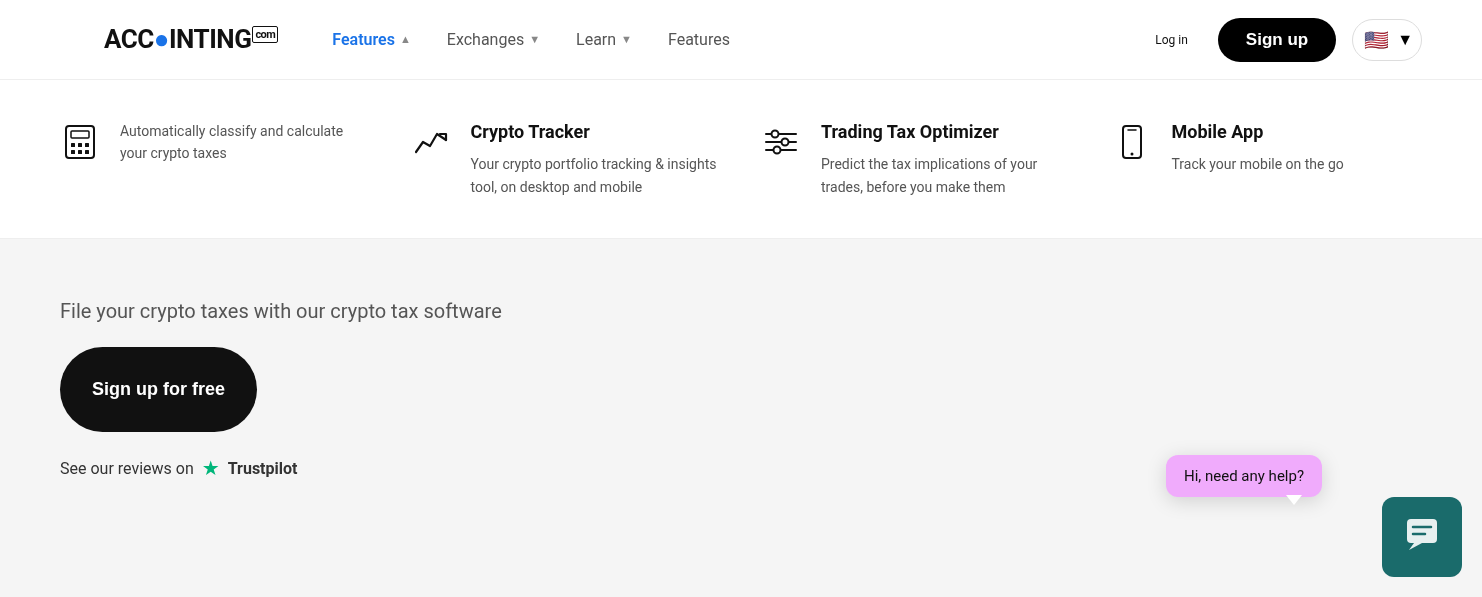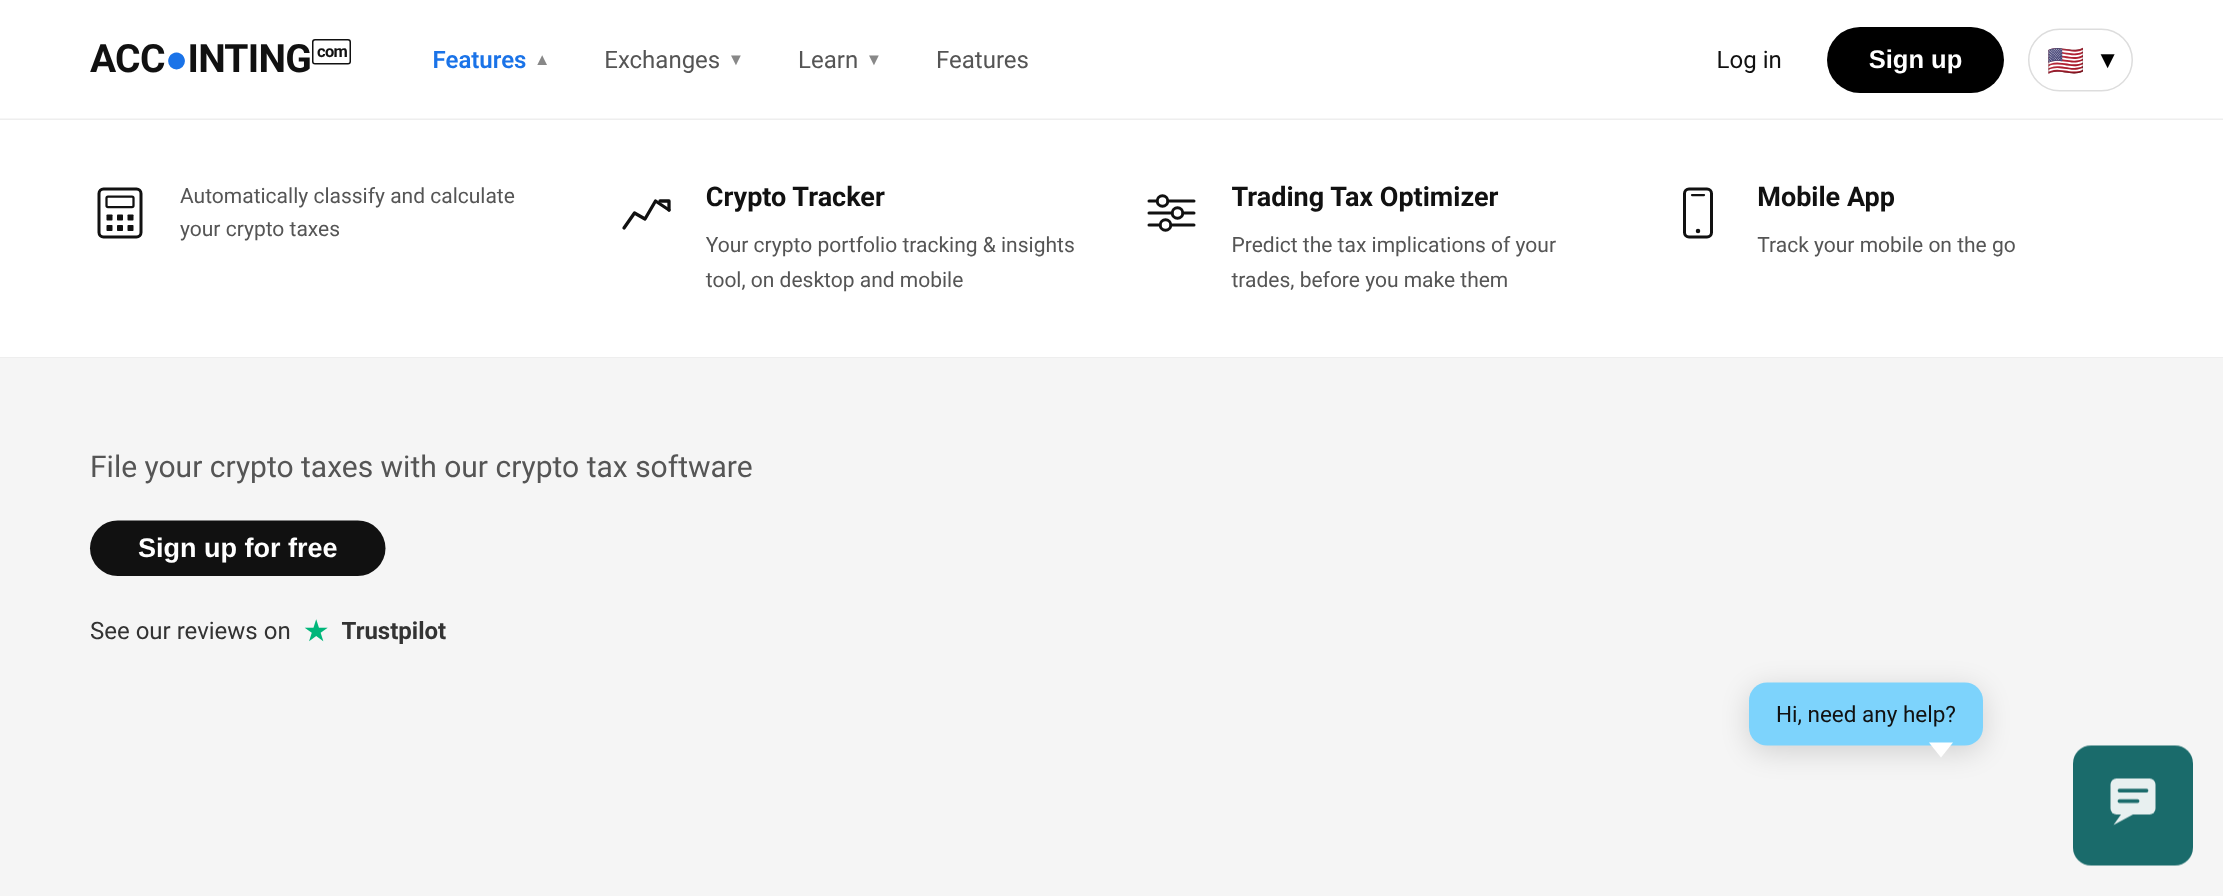--- a/index.html
+++ b/index.html
@@ -19,20 +19,21 @@
     .logo {
       display: flex;
       align-items: center;
       margin-right: 40px;
     }
     .logo-text {
       font-size: 26px;
       font-weight: 700;
       color: #111;
       letter-spacing: -0.5px;
+      margin-left: 44px;
     }
     .logo-text span.dot {
       color: #1a73e8;
     }
     .logo-com {
       font-size: 11px;
       font-weight: 700;
       color: #111;
       border: 1.5px solid #111;
       border-radius: 2px;
@@ -62,21 +63,21 @@
     .nav-item .chevron {
       font-size: 11px;
       color: #888;
     }
     .nav-actions {
       display: flex;
       align-items: center;
       gap: 16px;
     }
     .login-btn {
-      font-size: 16px;
+      font-size: 12px;
       color: #111;
       cursor: pointer;
       padding: 8px 14px;
       border-radius: 6px;
     }
     .signup-btn {
       background: #000000;
       color: #fff;
       font-size: 17px;
       font-weight: 700;
@@ -152,21 +153,21 @@
       font-size: 20px;
       color: #555;
       margin-bottom: 24px;
       
     }
     .signup-free-btn {
       background: #111;
       color: #fff;
       font-size: 18px;
       font-weight: 700;
-      padding: 8px 32px;
+      padding: 32px 32px;
       border-radius: 50px;
       cursor: pointer;
       border: none;
       display: inline-block;
       margin-bottom: 24px;
     }
     .trustpilot-row {
       display: flex;
       align-items: center;
       gap: 8px;
@@ -180,21 +181,21 @@
     .trustpilot-name {
       font-weight: 700;
       color: #333;
     }
 
     
     .chat-bubble {
       position: fixed;
       bottom: 100px;
       right: 160px;
-      background: #7dd3fc;
+      background: #f0abfc;
       border-radius: 12px;
       padding: 12px 18px;
       font-size: 15px;
       color: #111;
       box-shadow: 0 4px 20px rgba(0,0,0,0.15);
     }
     .chat-button {
       position: fixed;
       bottom: 20px;
       right: 20px;

